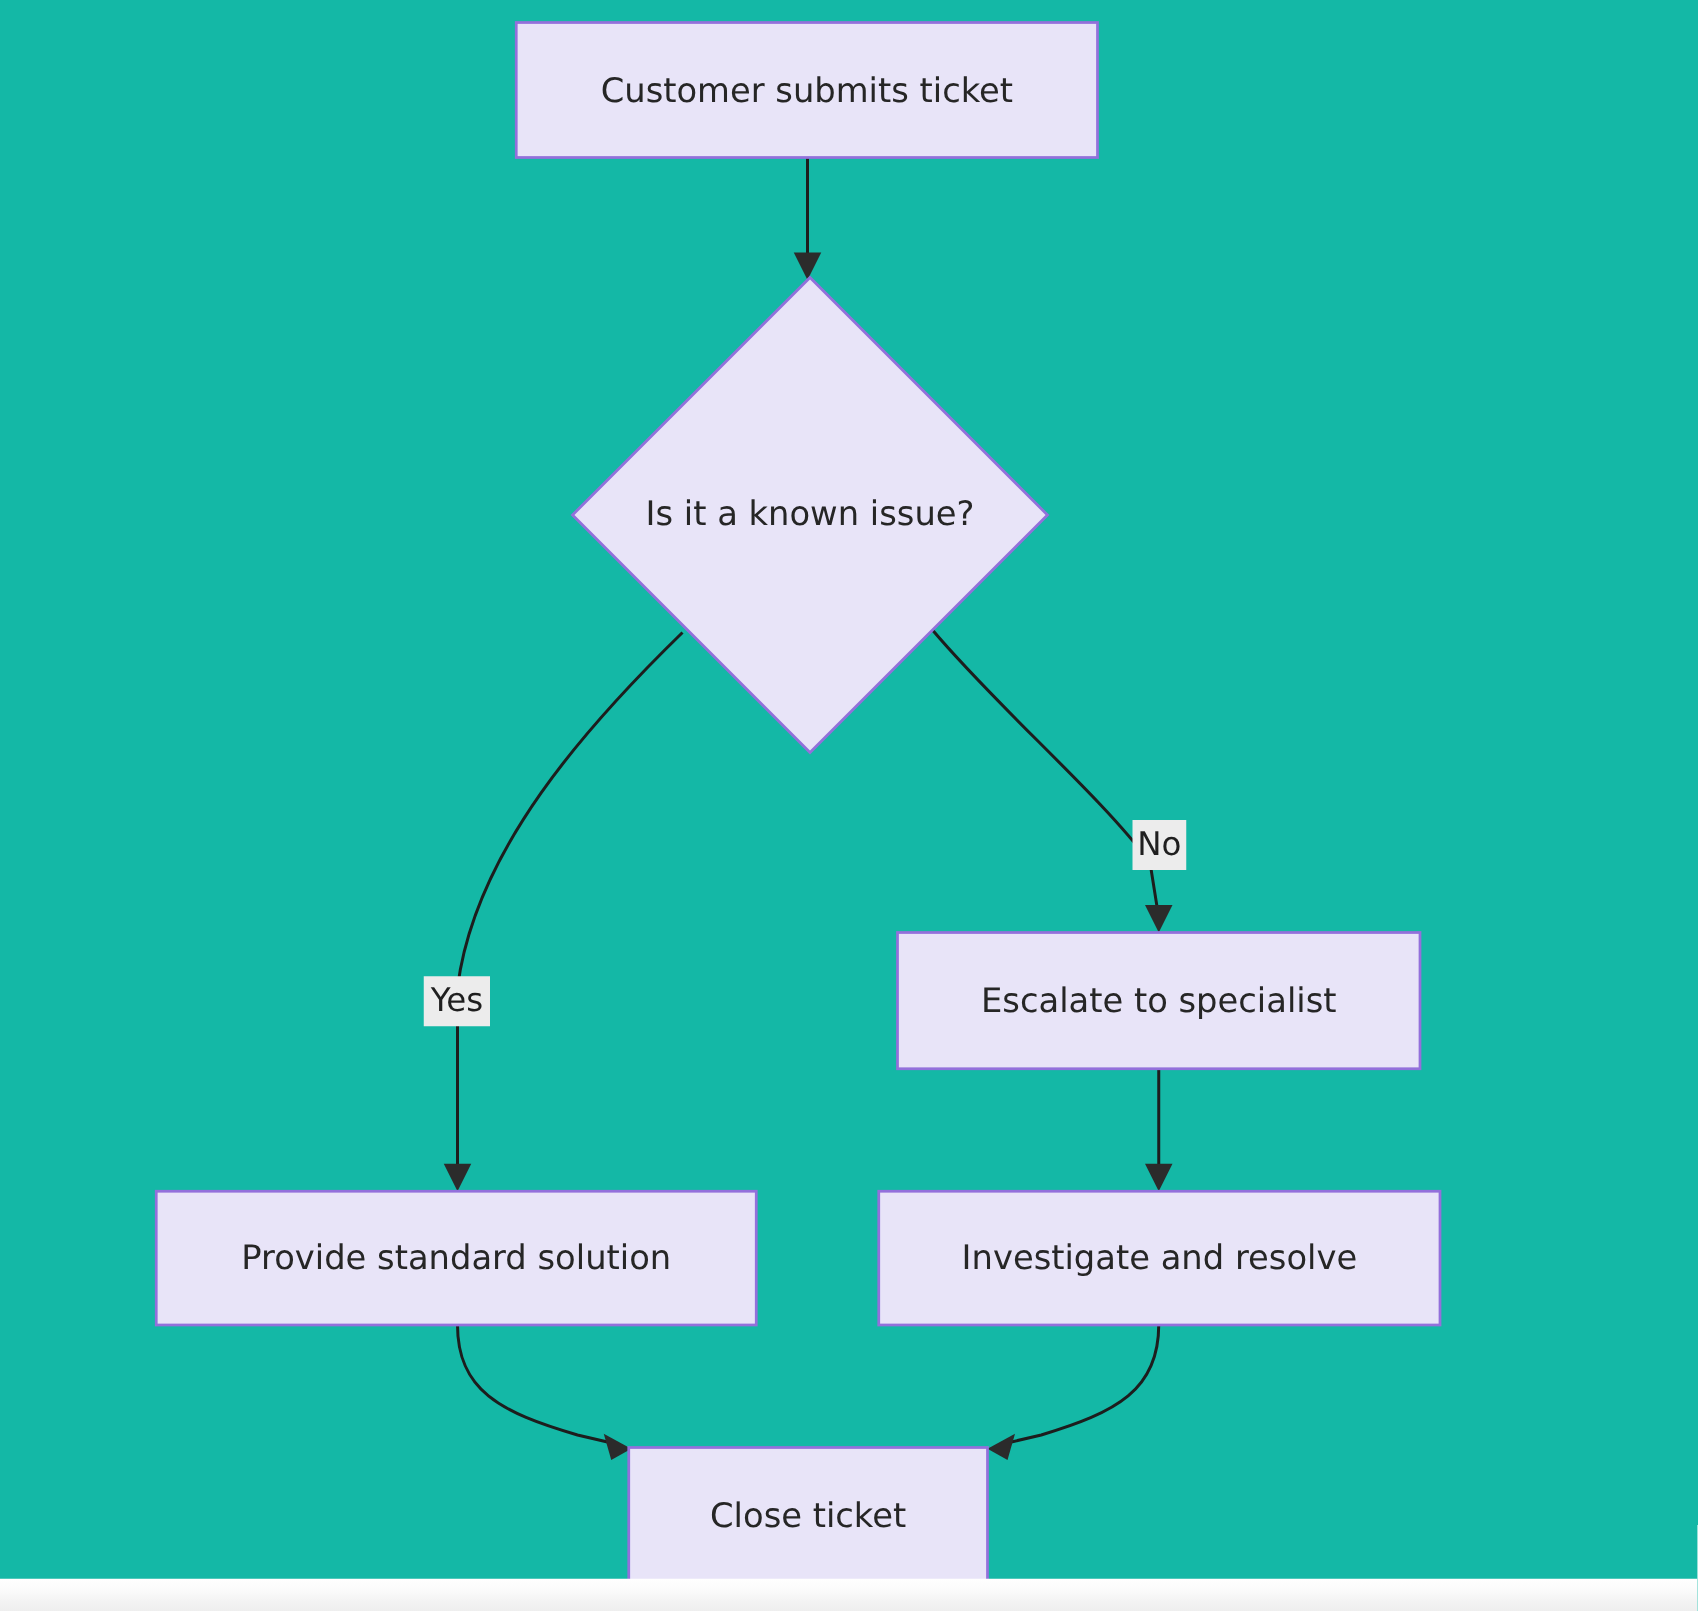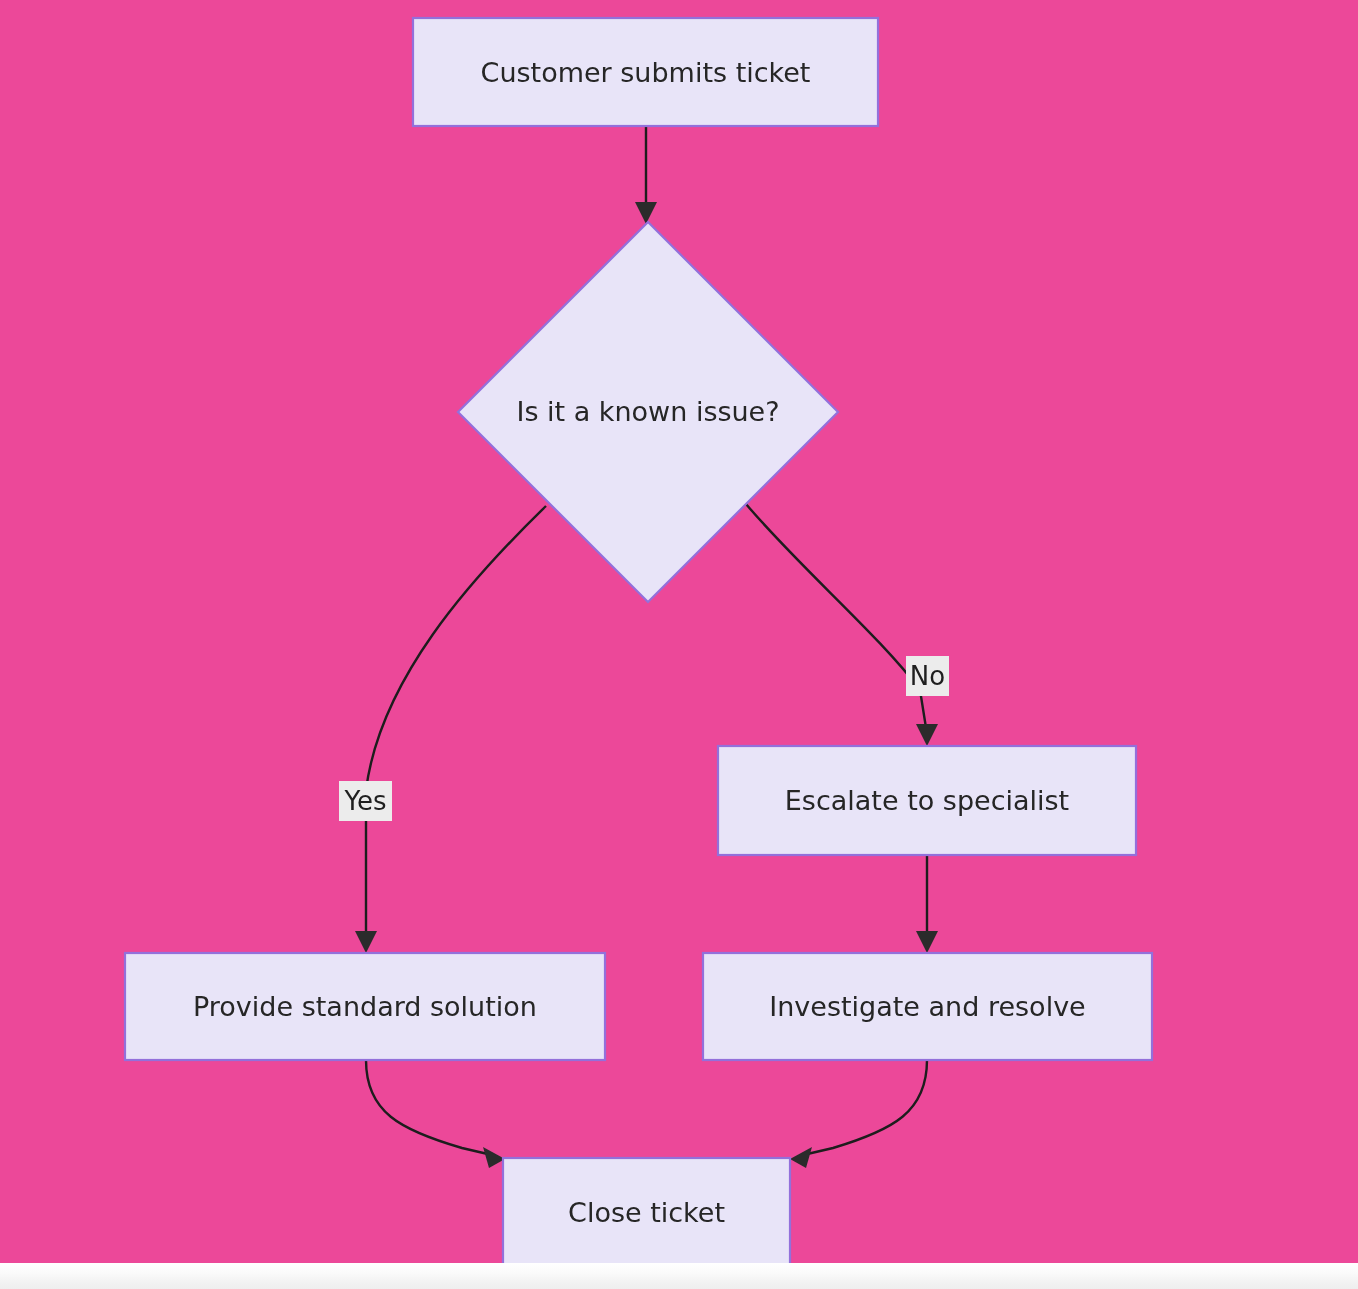--- a/index.html
+++ b/index.html
@@ -8,21 +8,21 @@
     padding: 0;
     background: #ffffff;
   }
   body {
     font-family: "DejaVu Sans", "Liberation Sans", sans-serif;
   }
   #canvas {
     position: relative;
     width: 1358px;
     height: 1289px;
-    background: #ec4899;
+    background: #14b8a6;
     overflow: hidden;
   }
   #flow-svg {
     position: absolute;
     left: 0;
     top: 0;
     width: 1358px;
     height: 1289px;
     display: block;
   }

